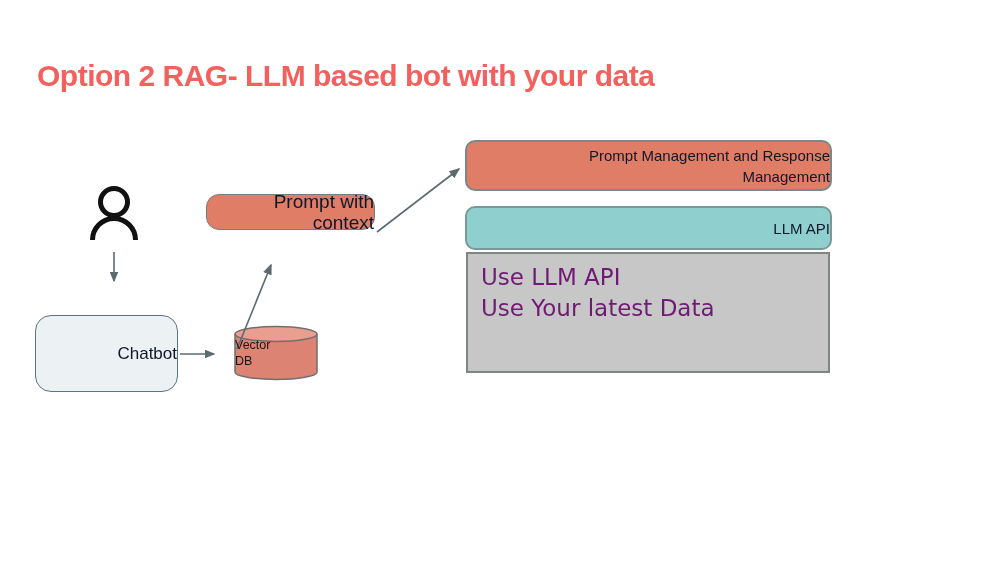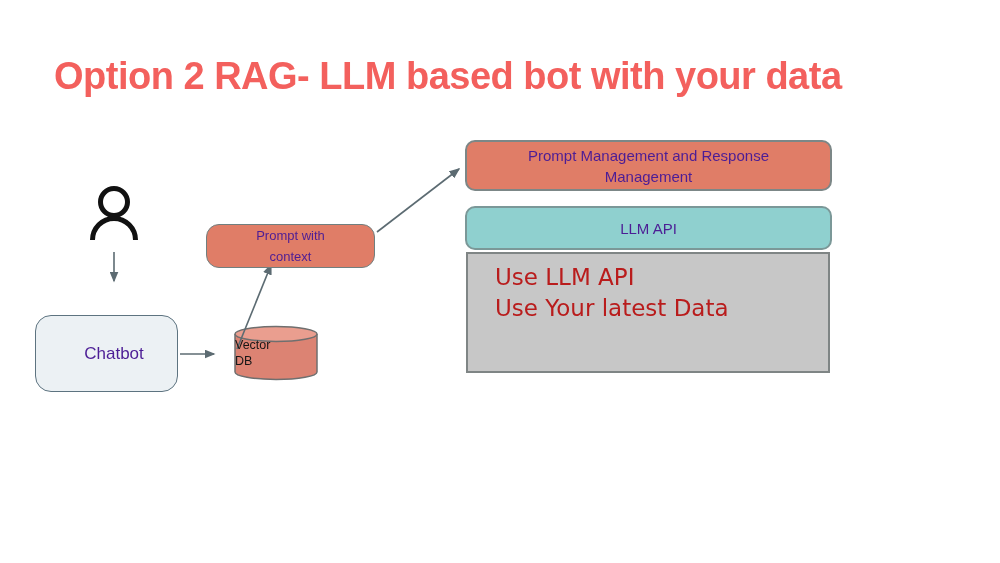--- a/index.html
+++ b/index.html
@@ -1,57 +1,57 @@
 <!DOCTYPE html>
 <html><head>
 <meta charset="utf-8">
 <style>
   html,body { margin:0; padding:0; background:#ffffff; }
   .canvas {
     position:relative; width:1000px; height:563px; background:#ffffff;
     font-family:"Liberation Sans", sans-serif; overflow:hidden;
   }
   .title {
-    position:absolute; left:54px; top:54px; margin:0;
-    font-size:38px; line-height:44px; font-weight:bold; letter-spacing:-0.5px;
+    position:absolute; left:37px; top:54px; margin:0;
+    font-size:30px; line-height:44px; font-weight:bold; letter-spacing:-0.5px;
     color:#f3605d; white-space:nowrap;
   }
   .overlay { position:absolute; left:0; top:0; width:1000px; height:563px; pointer-events:none; }
   .node {
     position:absolute; box-sizing:border-box;
-    display:flex; flex-direction:column; align-items:center; justify-content:center;
-    text-align:center; color:#4c1d95;
+    display:flex; flex-direction:column; align-items:flex-end; justify-content:center;
+    text-align:center; color:#0f172a;
   }
   .chatbot {
     left:35px; top:315px; width:143px; height:77px;
     background:#ecf1f4; border:1.5px solid #5d7380; border-radius:16px;
     font-size:17px;
     padding-left:15px;
   }
   .prompt-context {
-    left:206px; top:224px; width:169px; height:44px;
+    left:206px; top:194px; width:169px; height:36px;
     background:#e07d67; border:1.5px solid #707f7f; border-radius:13px;
-    font-size:13px; line-height:21px;
+    font-size:19px; line-height:21px;
   }
   .prompt-mgmt {
     left:465px; top:140px; width:367px; height:51px;
     background:#e07d67; border:2px solid #7c8787; border-radius:10px;
     font-size:15px; line-height:21px;
   }
   .llm-api {
     left:465px; top:206px; width:367px; height:44px;
     background:#8fd0cf; border:2px solid #7b9898; border-radius:10px;
     font-size:15px;
   }
   .notes {
     left:466px; top:252px; width:364px; height:121px;
     background:#c7c7c7; border:2px solid #7f8585; border-radius:0;
     align-items:flex-start; justify-content:flex-start;
-    padding:8px 0 0 27px; font-family:"DejaVu Sans", sans-serif;
-    font-size:23px; line-height:31px; color:#b91c1c; text-align:left;
+    padding:8px 0 0 13px; font-family:"DejaVu Sans", sans-serif;
+    font-size:23px; line-height:31px; color:#701a75; text-align:left;
   }
   .cyl-label {
     position:absolute; left:235px; top:337px; width:82px;
     font-size:12.5px; line-height:16px; color:#161616; text-align:left;
   }
   .line { display:block; }
 </style>
 </head>
 <body>
 

